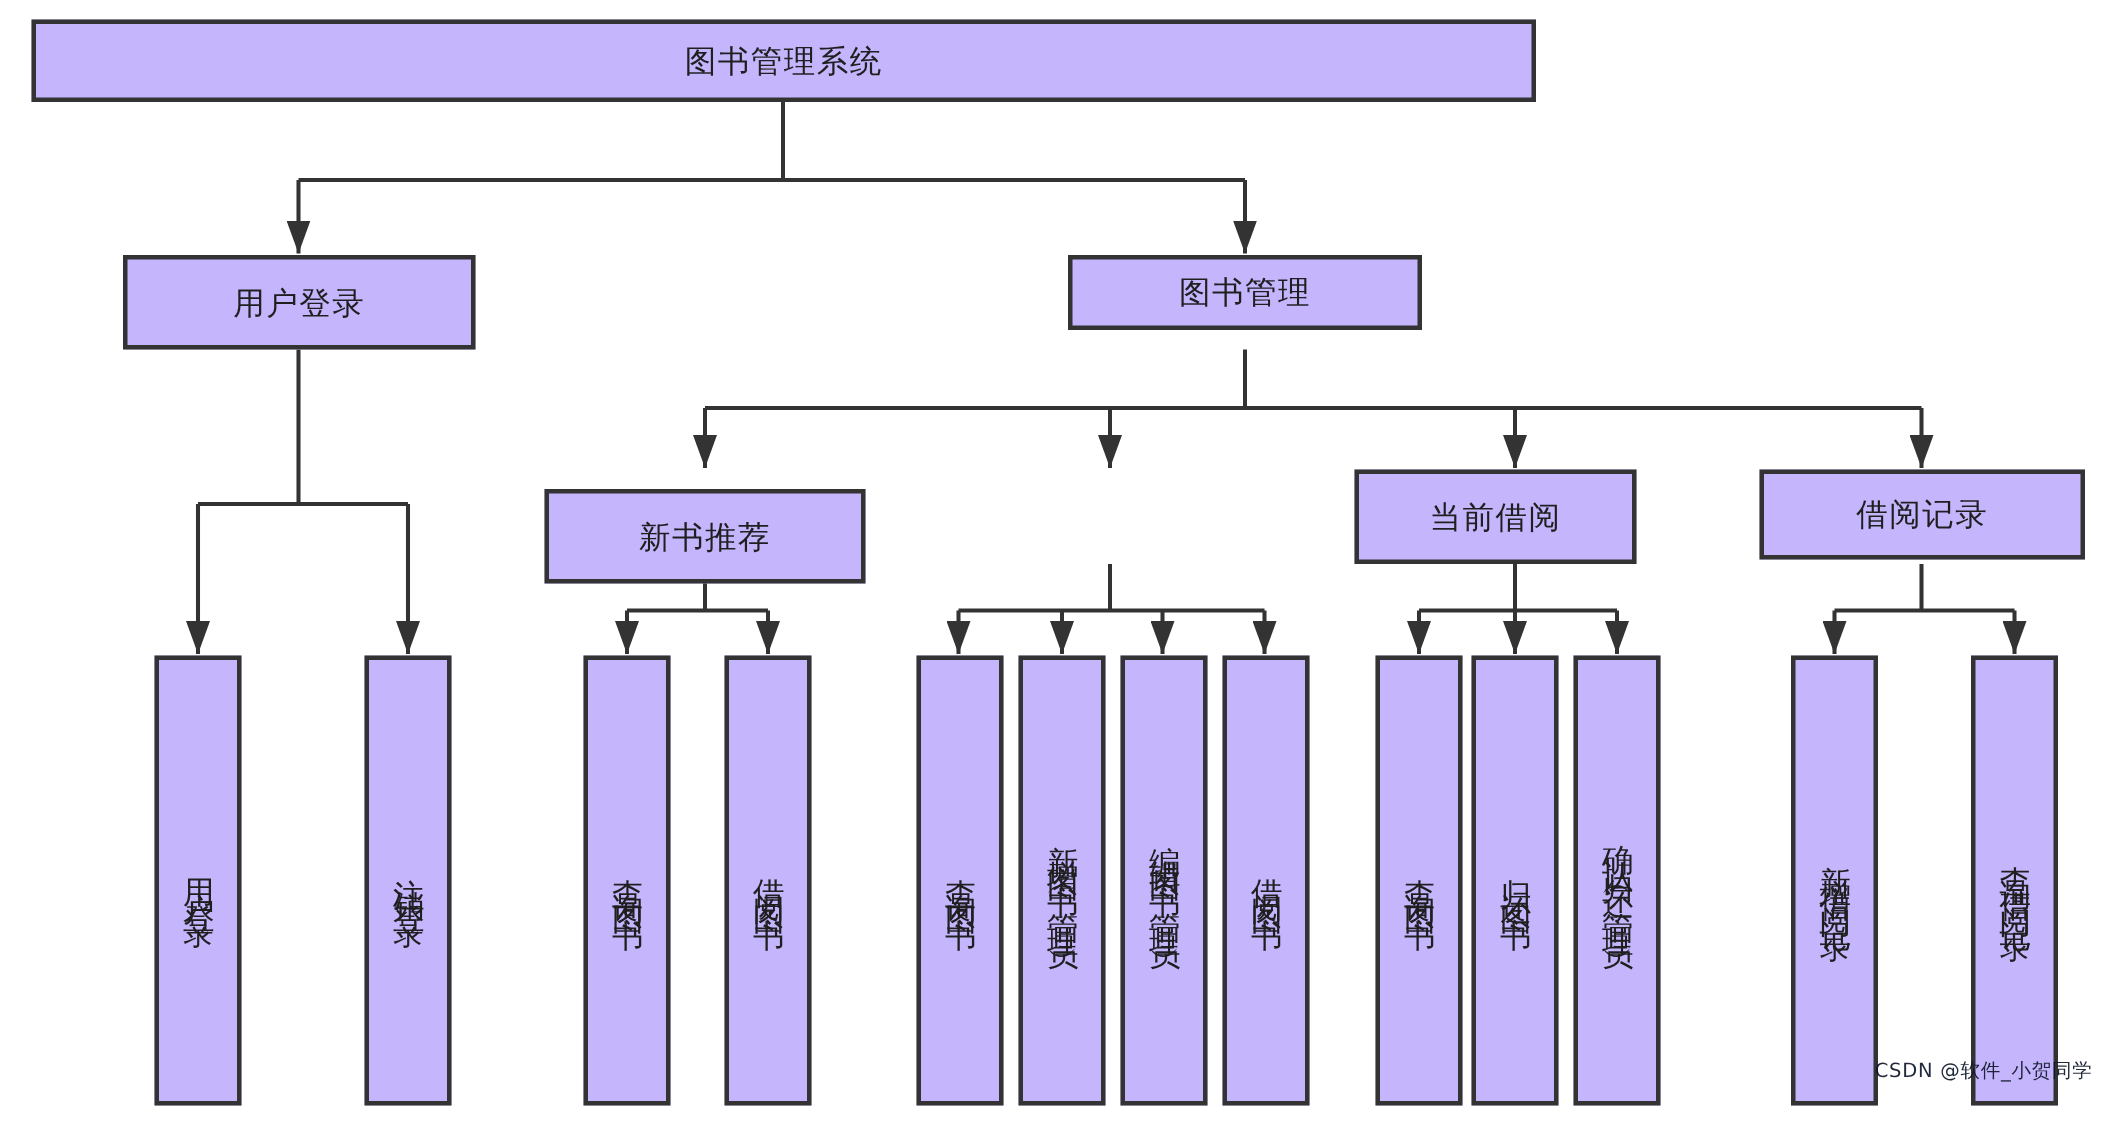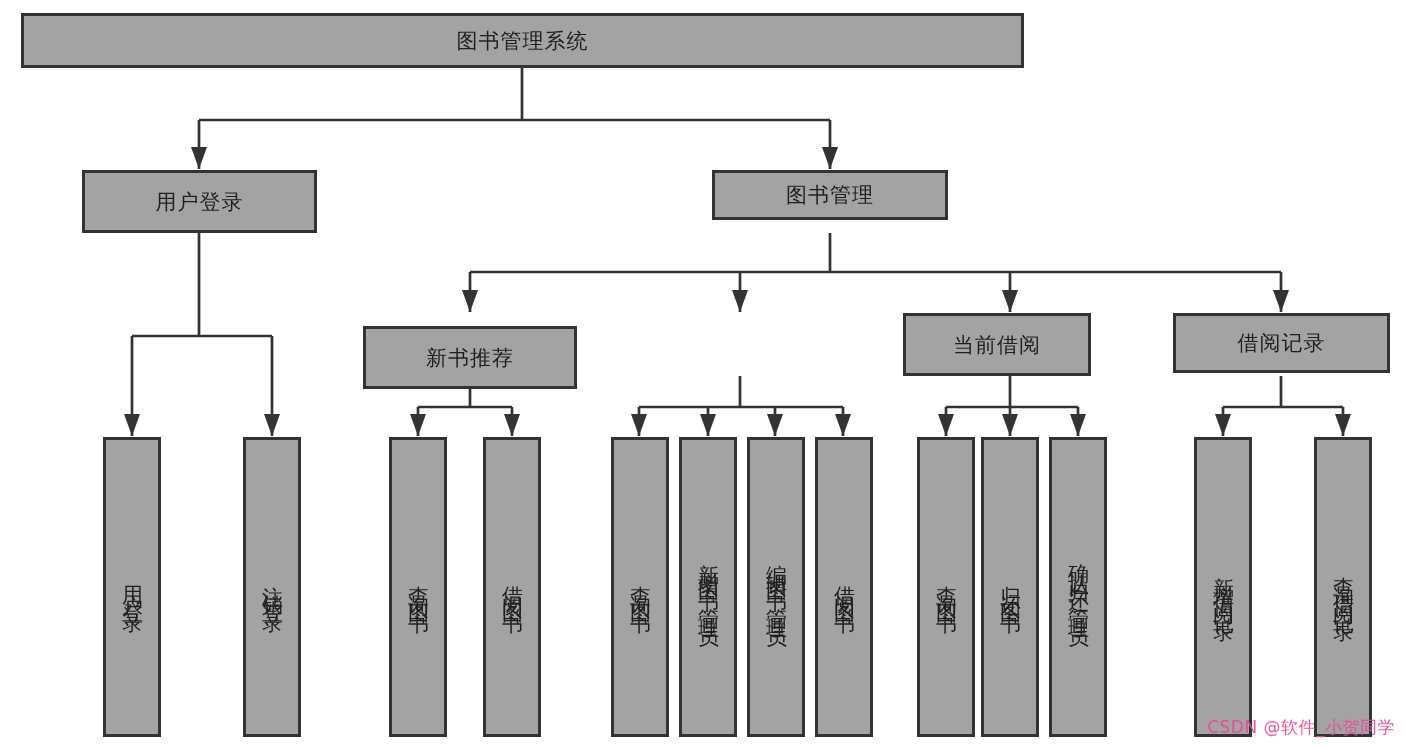--- a/index.html
+++ b/index.html
@@ -1,20 +1,20 @@
 <!DOCTYPE html>
 <html><head>
 <meta charset="utf-8">
 <style>
   html,body{margin:0;padding:0;background:#fff;}
   .stage{position:relative;width:1405px;height:747px;background:#ffffff;overflow:hidden;
          font-family:"DejaVu Sans",sans-serif;}
   .wires{position:absolute;left:0;top:0;}
   .ln{stroke:#333333;stroke-width:2.7;fill:none;}
-  .box{position:absolute;border:3px solid #333333;background:#a3a3a3;box-sizing:border-box;
+  .box{position:absolute;border:3px solid #333333;background:#c4b5fd;box-sizing:border-box;
        display:flex;align-items:center;justify-content:center;color:#1f1f1f;z-index:2;}
   .h{font-size:21px;letter-spacing:1px;white-space:nowrap;}
   .v{writing-mode:vertical-rl;text-orientation:mixed;font-size:21px;letter-spacing:9px;
      line-height:1;}
   
   #r   {left:21px;  top:13px;  width:1003px;height:55px;}
   #a1  {left:82px;  top:170px; width:235px; height:63px;}
   #a2  {left:712px; top:170px; width:236px; height:50px;}
   #b1  {left:363px; top:326px; width:214px; height:63px;}
   #b2  {left:633px; top:313px; width:215px; height:63px;}
@@ -27,22 +27,22 @@
   #c4  {left:483px;}
   #c5  {left:611px;}
   #c6  {left:679px;}
   #c7  {left:747px;}
   #c8  {left:815px;}
   #c9  {left:917px;}
   #c10 {left:981px;}
   #c11 {left:1049px;}
   #c12 {left:1194px;}
   #c13 {left:1314px;}
-  .watermark{position:absolute;right:10px;bottom:8px;z-index:5;font-size:17px;
-             color:#ec4899;letter-spacing:0.5px;opacity:0.92;white-space:nowrap;}
+  .watermark{position:absolute;right:10px;bottom:24px;z-index:5;font-size:13px;
+             color:#0f172a;letter-spacing:0.5px;opacity:0.92;white-space:nowrap;}
 </style>
 </head>
 <body>
 
 <div class="stage">
 
   <svg class="wires" width="1405" height="747" viewBox="0 0 1405 747">
     <defs>
       <marker id="arw" markerUnits="userSpaceOnUse" markerWidth="26" markerHeight="16" refX="22" refY="8" orient="auto">
         <path d="M0,0 L22,8 L0,16 Z" fill="#333333"></path>

